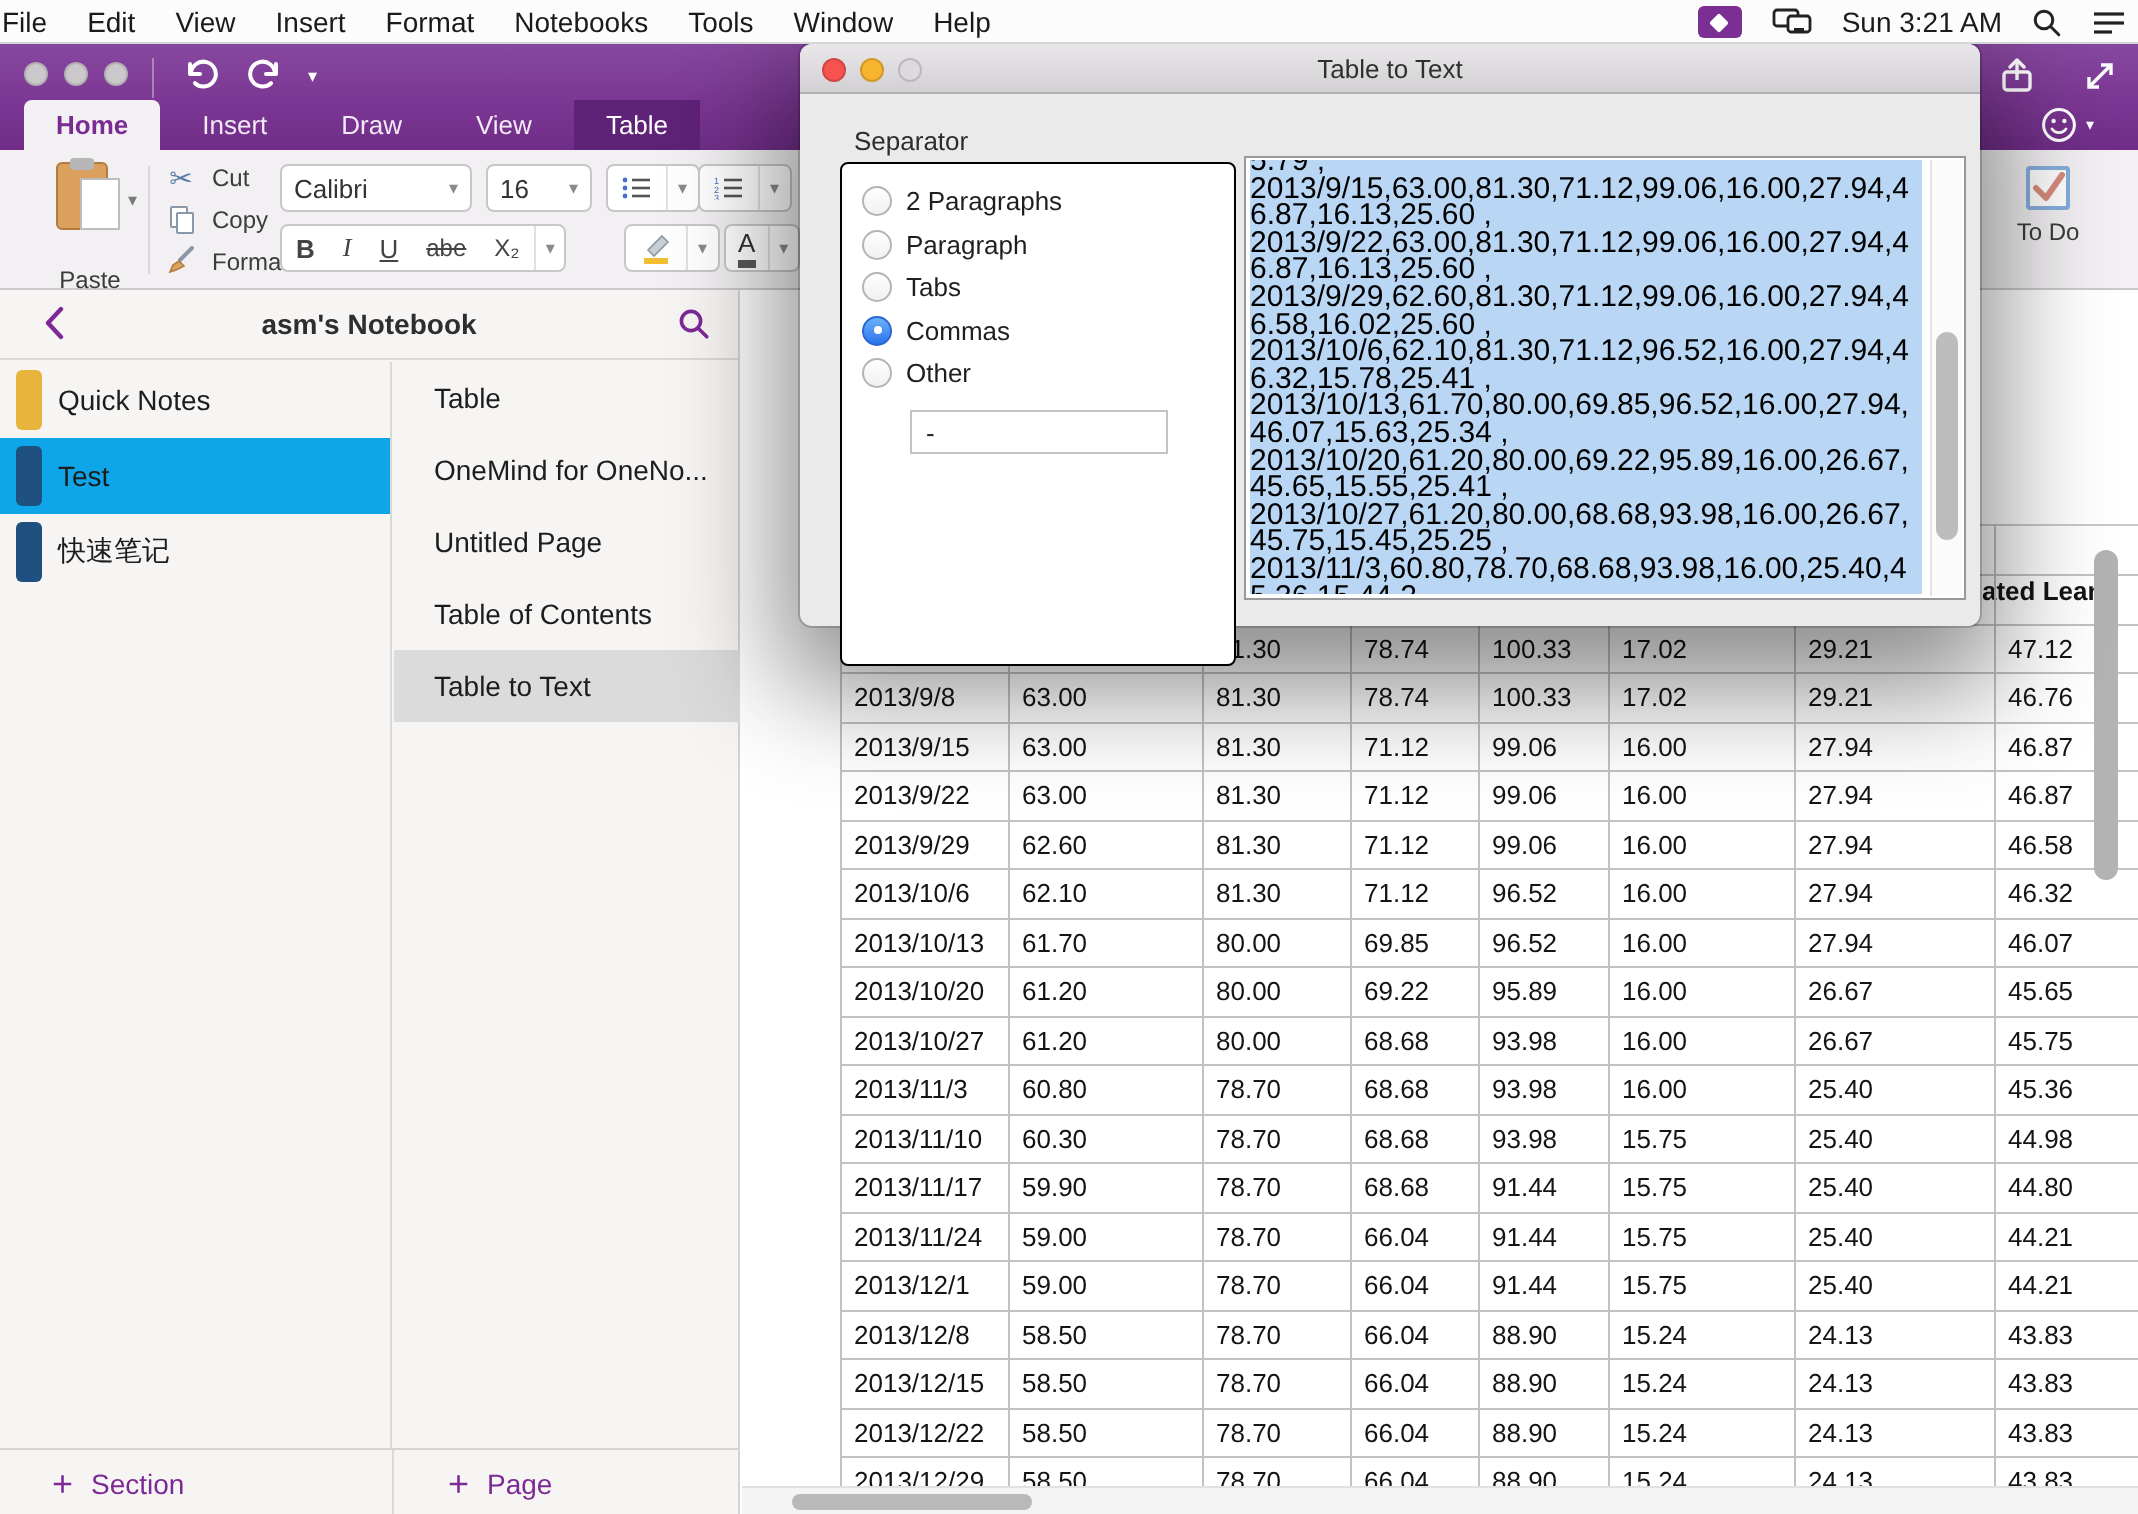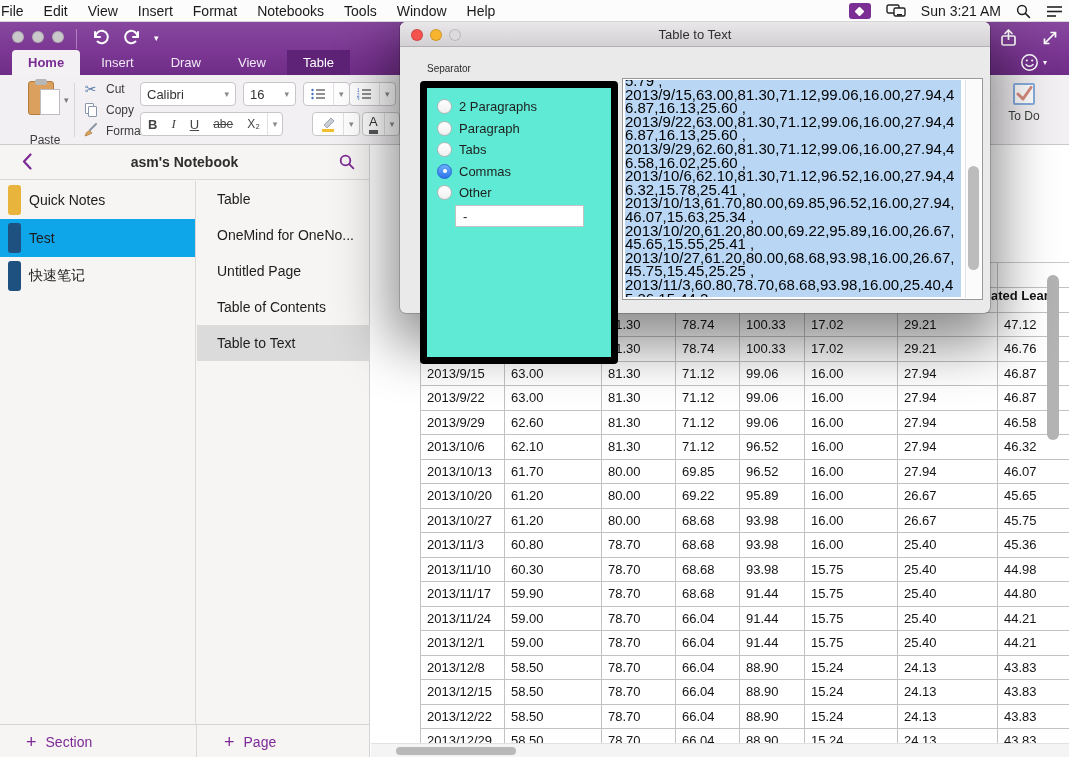--- a/index.html
+++ b/index.html
@@ -103,23 +103,23 @@
   
   .dialog { position:absolute; left:400px; top:22px; width:590px; height:291px; z-index:40;
             background:#ebeaeb; border-radius:6px;
             box-shadow:0 22px 55px 10px rgba(0,0,0,.45), 0 0 0 1px rgba(0,0,0,.18); }
   .dlg-titlebar { position:absolute; top:0; left:0; right:0; height:25px; border-radius:6px 6px 0 0;
                   background:linear-gradient(#e9e7e9,#d2d0d2); border-bottom:1px solid #b3b0b3; }
   .dlg-title { text-align:center; line-height:25px; font-size:13px; color:#2f2f2f; }
   .dlg-lights { position:absolute; left:11px; top:6.5px; display:flex; gap:7px; }
   .dl { width:12px; height:12px; border-radius:50%; border:1px solid rgba(0,0,0,.15); }
   .dl.red { background:#f6524e; } .dl.yellow { background:#f6b42f; } .dl.gray { background:#dcdadc; }
-  .sep-label { position:absolute; left:27px; top:41px; font-size:10px; color:#2d2d2d; }
-  .groupbox { position:absolute; left:20px; top:59px; width:198px; height:283px; background:#5eead4;
-              border:7px solid #000000; border-radius:4px; padding-top:8px; }
+  .sep-label { position:absolute; left:27px; top:41px; font-size:13px; color:#2d2d2d; }
+  .groupbox { position:absolute; left:20px; top:59px; width:198px; height:252px; background:#ffffff;
+              border:1px solid #000000; border-radius:4px; padding-top:8px; }
   .radio-row { display:flex; align-items:center; height:21.5px; padding-left:10px; font-size:13px; color:#1f1f1f; }
   .radio { width:15px; height:15px; border-radius:50%; background:linear-gradient(#fff,#f0f0f0);
            border:1px solid #b4b4b4; margin-right:7px; position:relative; flex:0 0 15px; }
   .radio.checked { background:linear-gradient(#6db1fb,#2c72ea); border-color:#2a66d4; }
   .radio.checked::after { content:""; position:absolute; left:4.5px; top:4.5px; width:4px; height:4px;
                           border-radius:50%; background:#fff; }
   .other-input { position:absolute; left:55px; top:183px; width:129px; height:22px; background:#fff;
                  border:1px solid #c4c3c4; font-size:13px; color:#222; display:flex; align-items:center; padding-left:7px; }
   .preview { position:absolute; left:222px; top:56px; width:361px; height:222px; background:#fff; border:1px solid #98979a; }
   .preview-textclip { position:absolute; left:2px; top:1px; width:338px; bottom:2px; overflow:hidden; }

